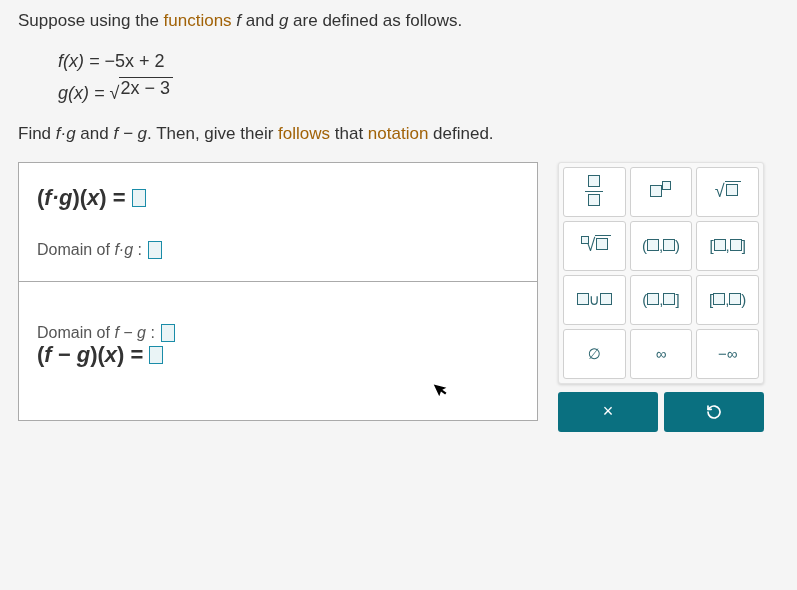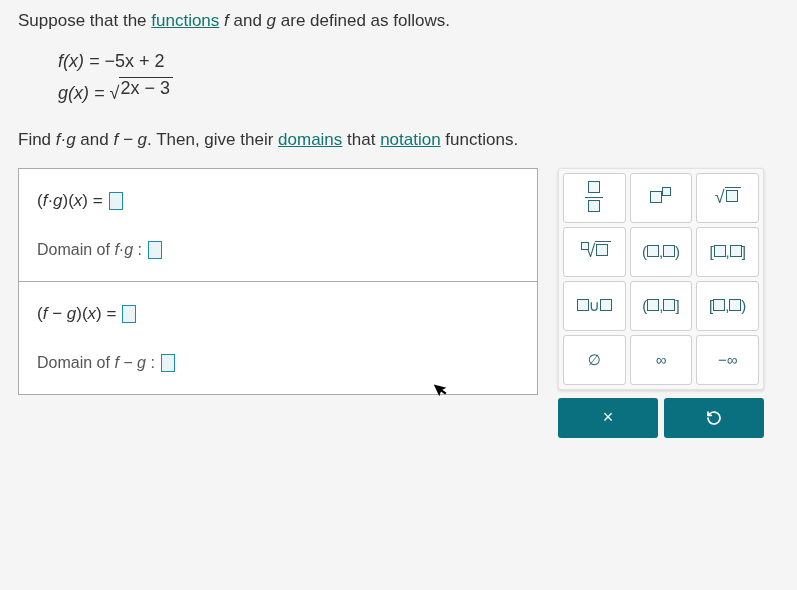--- a/index.html
+++ b/index.html
@@ -5,38 +5,38 @@
     * { box-sizing: border-box; margin: 0; padding: 0; }
     body {
       font-family: Arial, sans-serif;
       background: #f5f5f5;
       width: 797px;
       height: 590px;
       padding: 10px 18px;
       color: #333;
       font-size: 17px;
     }
-    .link { color: #0f766e; text-decoration: underline; cursor: pointer; }
+    .link { color: #a16207; cursor: pointer; }
     .prompt-line { margin-bottom: 14px; }
     .italic { font-style: italic; }
-    .math-block { margin: 8px 0 20px 40px; line-height: 1.8; font-size: 18px; }
+    .math-block { margin: 8px 0 14px 40px; line-height: 1.8; font-size: 18px; }
     .instruction { margin-bottom: 18px; }
     .workspace { display: flex; gap: 20px; align-items: flex-start; }
     .answer-area {
       border: 1px solid #aaa;
       background: #fff;
       width: 520px;
     }
     .ans-cell {
       padding: 22px 18px;
       border-bottom: 1px solid #aaa;
     }
     .ans-cell:last-child { border-bottom: none; }
     .ans-row { display:flex; align-items:center; gap:6px; color:#555; }
-    .ans-row.main { color:#333; font-size:17px; margin-bottom: 30px;}
+    .ans-row.main { color:#333; font-size:22px; margin-bottom: 30px; font-weight: bold;}
     .ans-row.sub { color:#555; font-size:16px;margin-top:20px; }
     .ph {
       display:inline-block; min-width:14px; height:18px;
       border:1px solid #1a8ca8; background:#eaf4f6;
       vertical-align:middle;
     }
     
     .palette {
       width: 206px;
     }
@@ -85,60 +85,60 @@
     .spacer-top{ height:1px;}
     
     svg { width:16px; height:16px; }
   </style>
 </head>
 <body>
 
 <div class="spacer-top"></div>
 
 <div class="prompt-line">
-  <span>Suppose that the </span><span class="link">functions</span><span> <span class="italic">f</span> and <span class="italic">g</span> are defined as follows.</span>
+  <span>Suppose using the </span><span class="link">functions</span><span> <span class="italic">f</span> and <span class="italic">g</span> are defined as follows.</span>
 </div>
 
 <div class="math-block">
   <div>
     <span class="italic">f(x) =</span>
     <span>−5x + 2</span>
   </div>
   <div>
     <span class="italic">g(x) =</span>
     <span class="sqrt">
       <span class="rad">√</span>
         <span class="bar">2x − 3</span>
     </span>
   </div>
 </div>
 
 <div class="instruction">
-  <span>Find <span class="italic">f·g</span> and <span class="italic">f − g</span>. Then, give their </span><span class="link">domains</span><span> that </span><span class="link">notation</span><span> functions.</span>
+  <span>Find <span class="italic">f·g</span> and <span class="italic">f − g</span>. Then, give their </span><span class="link">follows</span><span> that </span><span class="link">notation</span><span> defined.</span>
 </div>
 
 <div class="workspace">
   <div class="answer-area">
     <div class="ans-cell">
       <div class="ans-row main">
         <span>(<span class="italic">f·g</span>)(<span class="italic">x</span>) =</span>
         <span class="ph"></span>
       </div>
       <div class="ans-row sub">
         <span>Domain of <span class="italic">f·g</span> :</span>
         <span class="ph"></span>
       </div>
     </div>
     <div class="ans-cell" style="border-bottom:none">
+      <div class="ans-row sub">
+        <span>Domain of <span class="italic">f − g</span> :</span>
+        <span class="ph"></span>
+      </div>
       <div class="ans-row main">
         <span>(<span class="italic">f − g</span>)(<span class="italic">x</span>) =</span>
-        <span class="ph"></span>
-      </div>
-      <div class="ans-row sub">
-        <span>Domain of <span class="italic">f − g</span> :</span>
         <span class="ph"></span>
       </div>
     </div>
   </div>
 
   <div class="palette">
     <div class="pal-grid">
       <button class="pal-btn">
         <span class="frac">
             <span class="num"><span class="box"></span></span>

